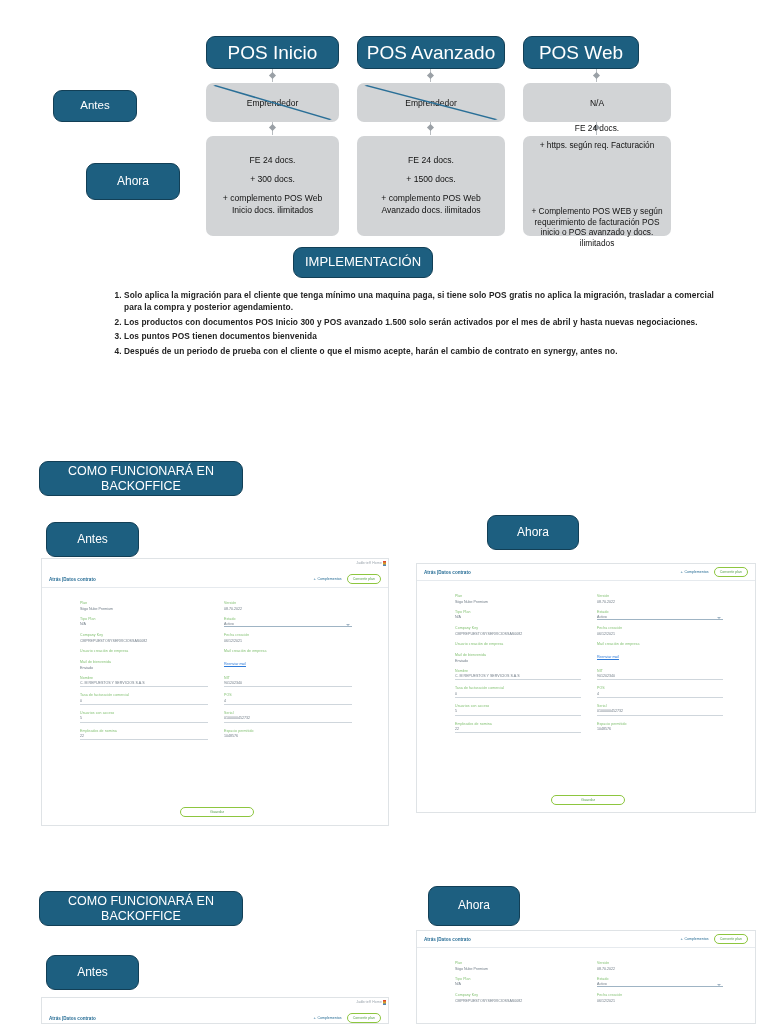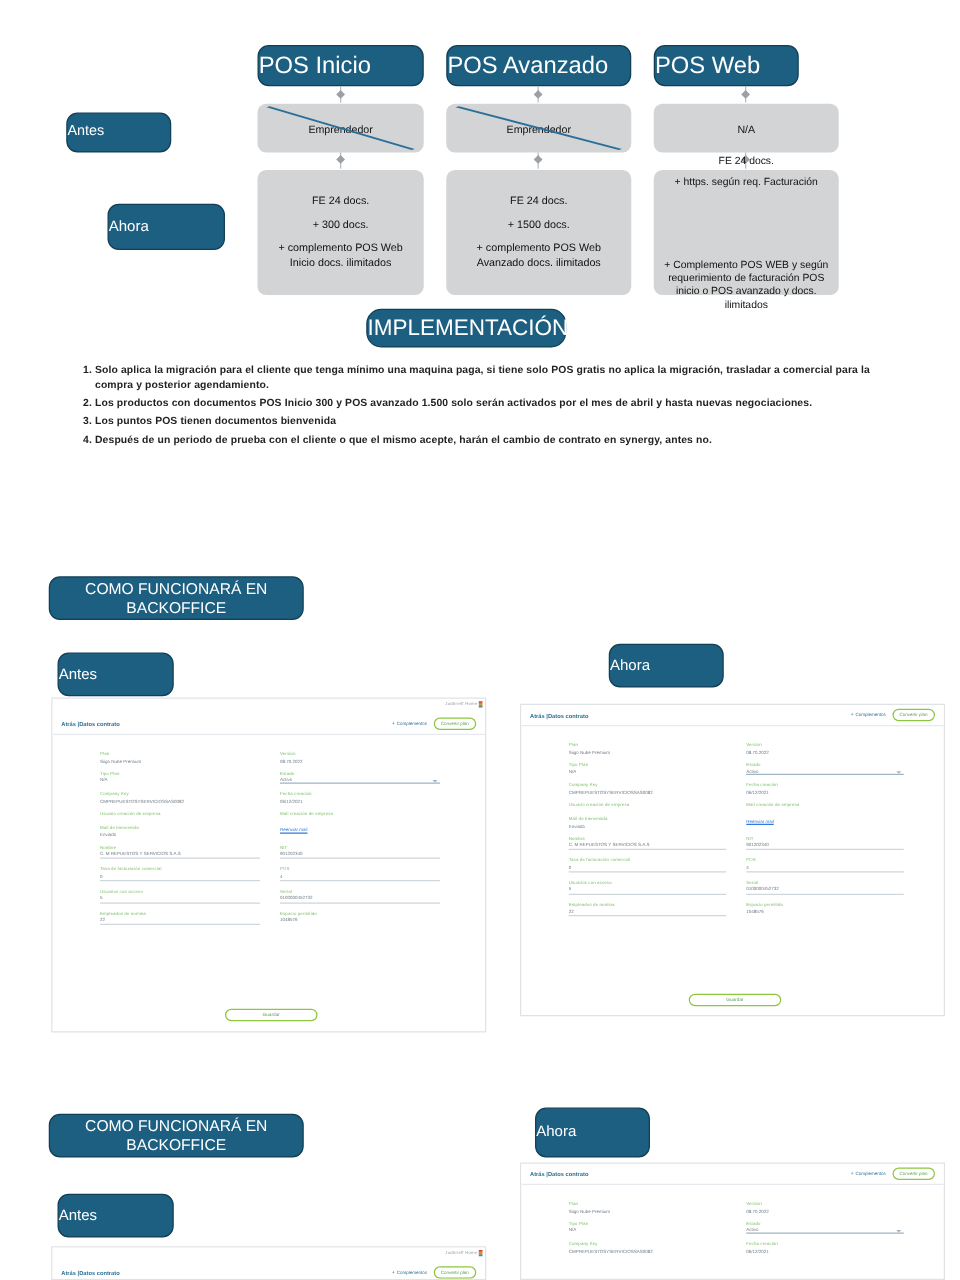--- a/index.html
+++ b/index.html
@@ -7,21 +7,21 @@
     width:768px;height:1024px;background:#ffffff;
     font-family:"Liberation Sans","DejaVu Sans",sans-serif;
     color:#1a1a1a;overflow:hidden;position:relative;
   }
   .page{position:relative;width:768px;height:1024px;}
 
   
   .teal-box{
     position:absolute;background:#1d5f80;color:#fff;
     border:1px solid #123f56;border-radius:9px;
-    display:flex;align-items:center;justify-content:flex-start;
+    display:flex;align-items:center;justify-content:center;
     text-align:center;line-height:1.15;box-sizing:border-box;
   }
   .gray-box{
     position:absolute;background:#d2d4d6;color:#111;
     border-radius:7px;display:flex;flex-direction:column;
     align-items:center;justify-content:center;text-align:center;
     box-sizing:border-box;
   }
   .connector{
     position:absolute;width:5px;height:5px;background:#9aa0a6;
@@ -34,21 +34,21 @@
   }
   .strike svg{width:100%;height:100%;display:block;}
 
   
   .col-head{height:32px;font-size:19px;font-weight:400;}
 
   
   .notes{position:absolute;left:56px;top:289px;width:660px;font-size:8.3px;
          font-weight:bold;color:#222;letter-spacing:.1px;}
   .notes ol{margin:0;padding-left:20px;}
-  .notes li{margin-bottom:2.5px;line-height:1.45;}
+  .notes li{margin-bottom:2.5px;line-height:1.45;margin-left:48px;}
   .note-foot{position:absolute;left:64px;top:380px;width:640px;text-align:center;
              font-size:8.6px;font-weight:bold;color:#222;}
   .note-link{position:absolute;left:64px;top:394px;width:640px;text-align:center;
              font-size:12.5px;color:#2e6da4;text-decoration:underline;
              font-weight:400;}
 
   
   .shot{
     position:absolute;background:#ffffff;border:1px solid #dfe3e6;
     box-sizing:border-box;overflow:hidden;
@@ -169,21 +169,21 @@
       <span>N/A</span>
     </div>
     <div class="conn-line" style="left:596px;top:122px;height:13px;"></div>
     <div class="connector" style="left:594px;top:125px;"></div>
     <div class="gray-box" style="left:523px;top:136px;width:148px;height:100px;font-size:8.3px;gap:7px;padding:5px 6px;">
       <span>FE 24 docs.</span>
       <span style="line-height:1.3;">+ https. según req. Facturación</span>
       <span style="line-height:1.3;margin-top:48px;">+ Complemento POS WEB y según requerimiento de facturación  POS inicio o POS avanzado y docs. ilimitados</span>
     </div>
 
-    <div class="teal-box" style="left:293px;top:247px;width:160px;height:31px;font-size:18px;border-radius:12px;">
+    <div class="teal-box" style="left:293px;top:247px;width:140px;height:31px;font-size:13px;">
       <span>IMPLEMENTACIÓN</span>
     </div>
   </div>
 
   <div class="notes">
     <ol>
       <li>Solo aplica la migración para el cliente que tenga mínimo una maquina paga, si tiene solo POS gratis no aplica la migración, trasladar a comercial para la compra y posterior agendamiento.</li>
       <li>Los productos con documentos POS Inicio 300 y POS avanzado 1.500 solo serán activados por el mes de abril y hasta nuevas negociaciones.</li>
       <li>Los puntos POS tienen documentos bienvenida</li>
       <li>Después de un periodo de prueba con el cliente o que el mismo acepte, harán el cambio de contrato en synergy, antes no.</li>

